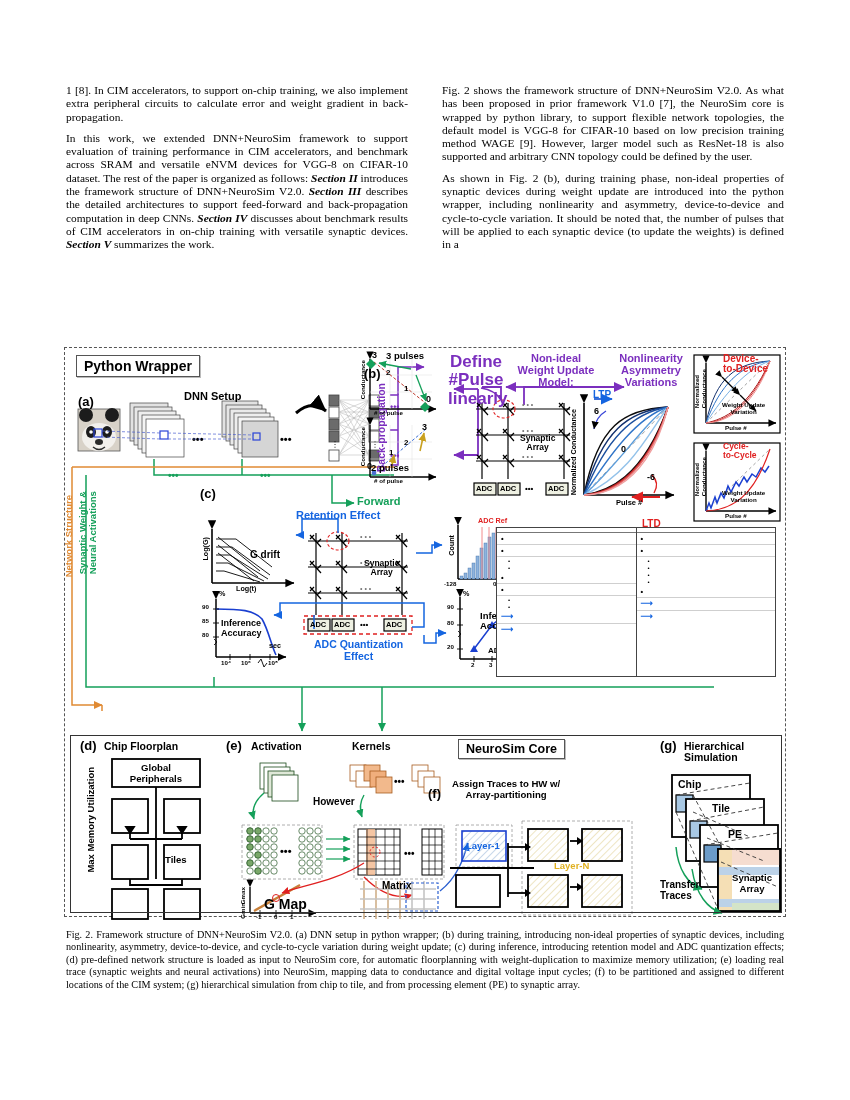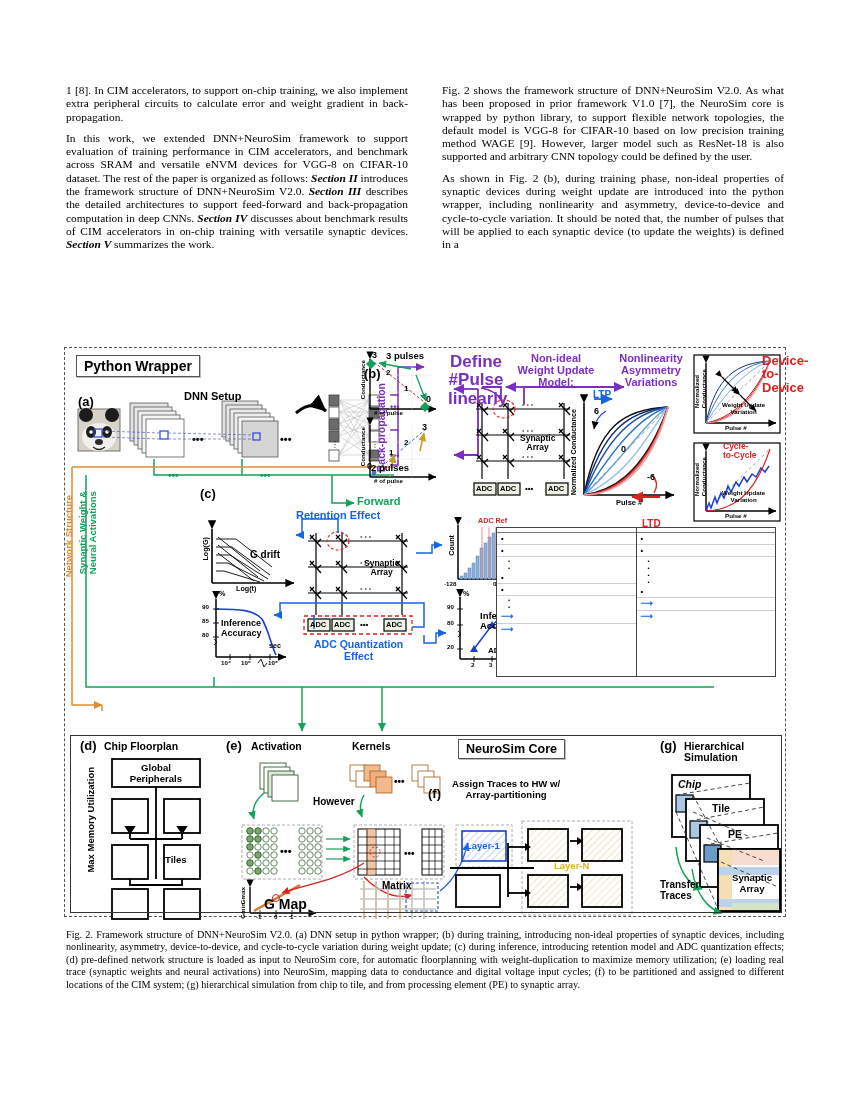--- a/index.html
+++ b/index.html
@@ -752,21 +752,21 @@
     <div class="lbl" style="left:461px;top:138px;font-size:8px;">•••</div>
 
     <div class="lbl vert small" style="left:506px;top:62px;">Normalized Conductance</div>
     <div class="lbl tiny" style="left:552px;top:152px;font-size:7.5px;">Pulse #</div>
     <div class="lbl blue" style="left:529px;top:43px;font-size:10px;">LTP</div>
     <div class="lbl red" style="left:578px;top:144px;font-size:10px;margin-top:28px;">LTD</div>
     <div class="lbl" style="left:530px;top:60px;font-size:9px;">6</div>
     <div class="lbl" style="left:557px;top:98px;font-size:9px;">0</div>
     <div class="lbl" style="left:583px;top:126px;font-size:9px;">-6</div>
 
-    <div class="lbl red" style="left:698px;top:7px;font-size:13px;white-space:pre-line;line-height:1.02;">Device-
+    <div class="lbl red" style="left:659px;top:7px;font-size:10px;white-space:pre-line;line-height:1.02;">Device-
 to-Device</div>
     <div class="lbl vert tiny" style="left:630px;top:22px;white-space:pre-line;">Normalized
 Conductance</div>
     <div class="lbl tiny" style="left:661px;top:78px;">Pulse #</div>
     <div class="lbl tiny" style="left:658px;top:55px;white-space:pre-line;line-height:1.1;text-align:center;">Weight Update
 Variation</div>
 
     <div class="lbl red" style="left:659px;top:95px;font-size:8.5px;white-space:pre-line;line-height:1.02;">Cycle-
 to-Cycle</div>
     <div class="lbl vert tiny" style="left:630px;top:110px;white-space:pre-line;">Normalized
@@ -881,21 +881,21 @@
 
     <div class="boxlabel" style="left:394px;top:392px;font-size:12.5px;">NeuroSim Core</div>
     <div class="lbl" style="left:364px;top:440px;font-size:13px;">(f)</div>
     <div class="lbl" style="left:388px;top:432px;font-size:9.6px;white-space:pre-line;text-align:center;line-height:1.12;">Assign Traces to HW w/
 Array-partitioning</div>
     <div class="lbl blue" style="left:402px;top:494px;font-size:9.5px;">Layer-1</div>
     <div class="lbl" style="left:490px;top:514px;font-size:9.5px;color:#e0b020;">Layer-N</div>
 
     <div class="lbl" style="left:596px;top:392px;font-size:13px;">(g)</div>
     <div class="lbl" style="left:620px;top:394px;font-size:10.5px;">Hierarchical Simulation</div>
-    <div class="lbl" style="left:614px;top:432px;font-size:10.5px;font-style:italic;">Chip</div>
+    <div class="lbl" style="left:614px;top:432px;font-size:10.5px;">Chip</div>
     <div class="lbl" style="left:648px;top:456px;font-size:10.5px;">Tile</div>
     <div class="lbl" style="left:664px;top:482px;font-size:10.5px;">PE</div>
     <div class="lbl" style="left:668px;top:526px;font-size:9.6px;white-space:pre-line;text-align:center;line-height:1.1;">Synaptic
 Array</div>
     <div class="lbl" style="left:596px;top:532px;font-size:10px;white-space:pre-line;line-height:1.12;">Transfer
 Traces</div>
   </div>
 
   <div id="caption">Fig. 2.  Framework structure of DNN+NeuroSim V2.0. (a) DNN setup in python wrapper; (b) during training, introducing non-ideal properties of synaptic devices, including nonlinearity, asymmetry, device-to-device, and cycle-to-cycle variation during weight update; (c) during inference, introducing retention model and ADC quantization effects; (d) pre-defined network structure is loaded as input to NeuroSim core, for automatic floorplanning with weight-duplication to maximize memory utilization; (e) loading real trace (synaptic weights and neural activations) into NeuroSim, mapping data to conductance and digital voltage input cycles; (f) to be partitioned and assigned to different locations of the CIM system; (g) hierarchical simulation from chip to tile, and from processing element (PE) to synaptic array.</div>
 </div>

